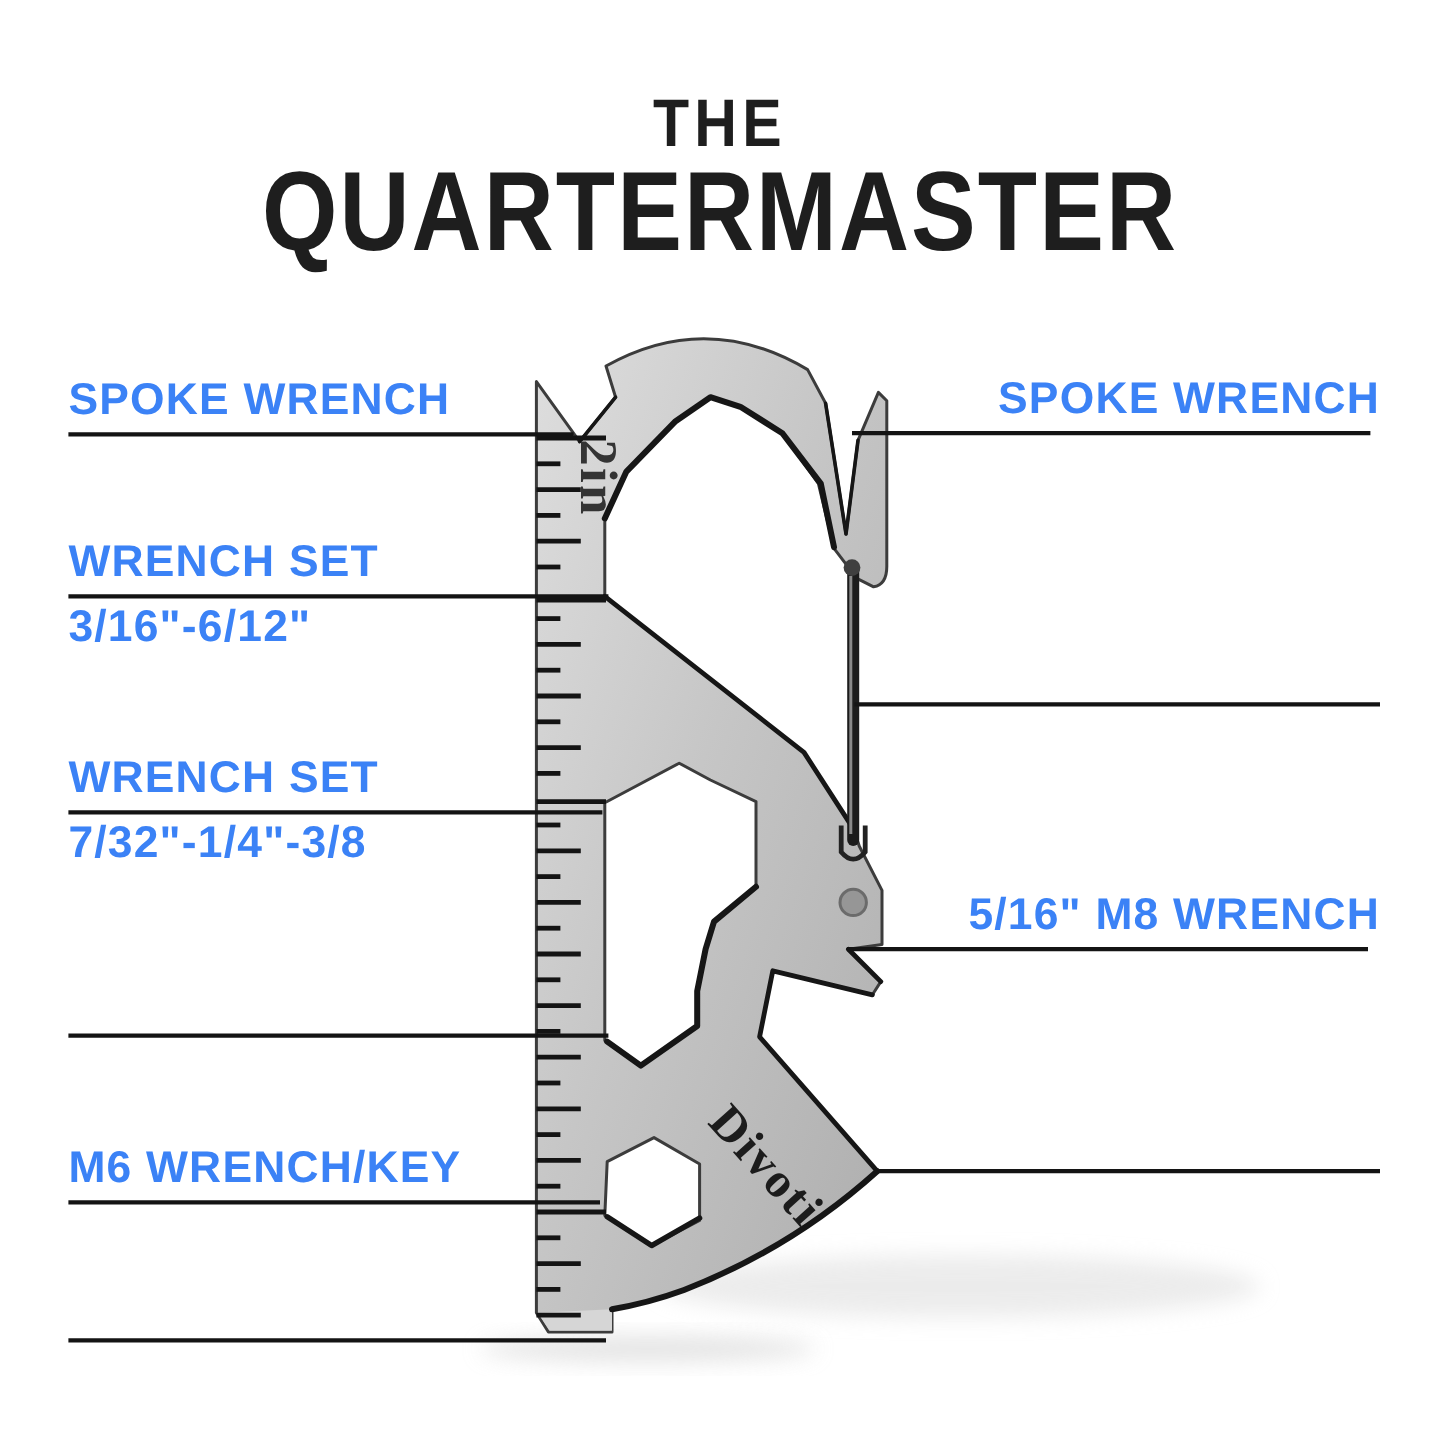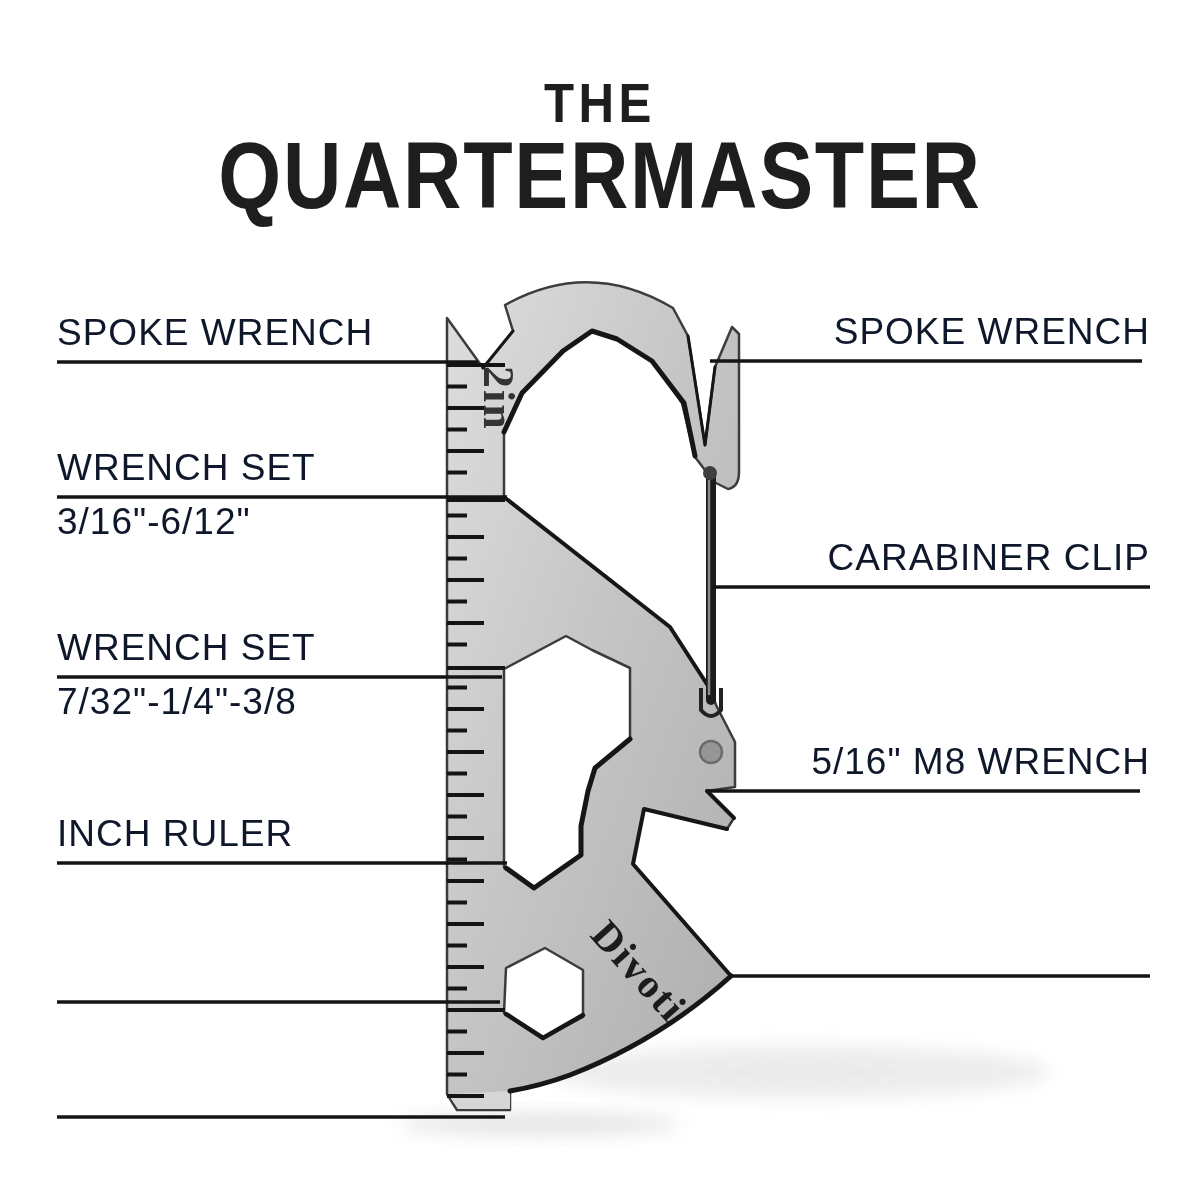--- a/index.html
+++ b/index.html
@@ -13,21 +13,21 @@
     font-weight:700;font-size:56px;letter-spacing:5px;transform:scaleX(.88);
     color:#1e1e1e;white-space:nowrap;
   }
   .title-main{
     position:absolute;top:122px;left:0;width:100%;text-align:center;
     font-weight:700;font-size:94px;letter-spacing:2px;transform:scaleX(.86);
     color:#1e1e1e;white-space:nowrap;
   }
   .lbl{
     position:absolute;font-size:37px;line-height:42px;letter-spacing:1px;
-    white-space:nowrap;color:#0f172a;
+    white-space:nowrap;color:#3b82f6;font-weight:bold;
   }
   .lbl.l{left:57px;}
   .lbl.r{right:50px;text-align:right;}
 </style>
 </head>
 <body>
 
 <div class="stage">
 
   <svg class="tool-svg" id="tool-svg" viewBox="0 0 1200 1200">
@@ -137,19 +137,18 @@
   </svg>
 
   <div class="title-the">THE</div>
   <div class="title-main">QUARTERMASTER</div>
 
   <div class="lbl l" style="top:312px">SPOKE WRENCH</div>
   <div class="lbl l" style="top:447px">WRENCH SET</div>
   <div class="lbl l" style="top:501px">3/16"-6/12"</div>
   <div class="lbl l" style="top:627px">WRENCH SET</div>
   <div class="lbl l" style="top:681px">7/32"-1/4"-3/8</div>
-  <div class="lbl l" style="top:813px">INCH RULER</div>
+  <div class="lbl l" style="top:952px">M6 WRENCH/KEY</div>
 
   <div class="lbl r" style="top:311px">SPOKE WRENCH</div>
-  <div class="lbl r" style="top:537px">CARABINER CLIP</div>
   <div class="lbl r" style="top:741px">5/16" M8 WRENCH</div>
 
 </div>
 
 </body></html>

